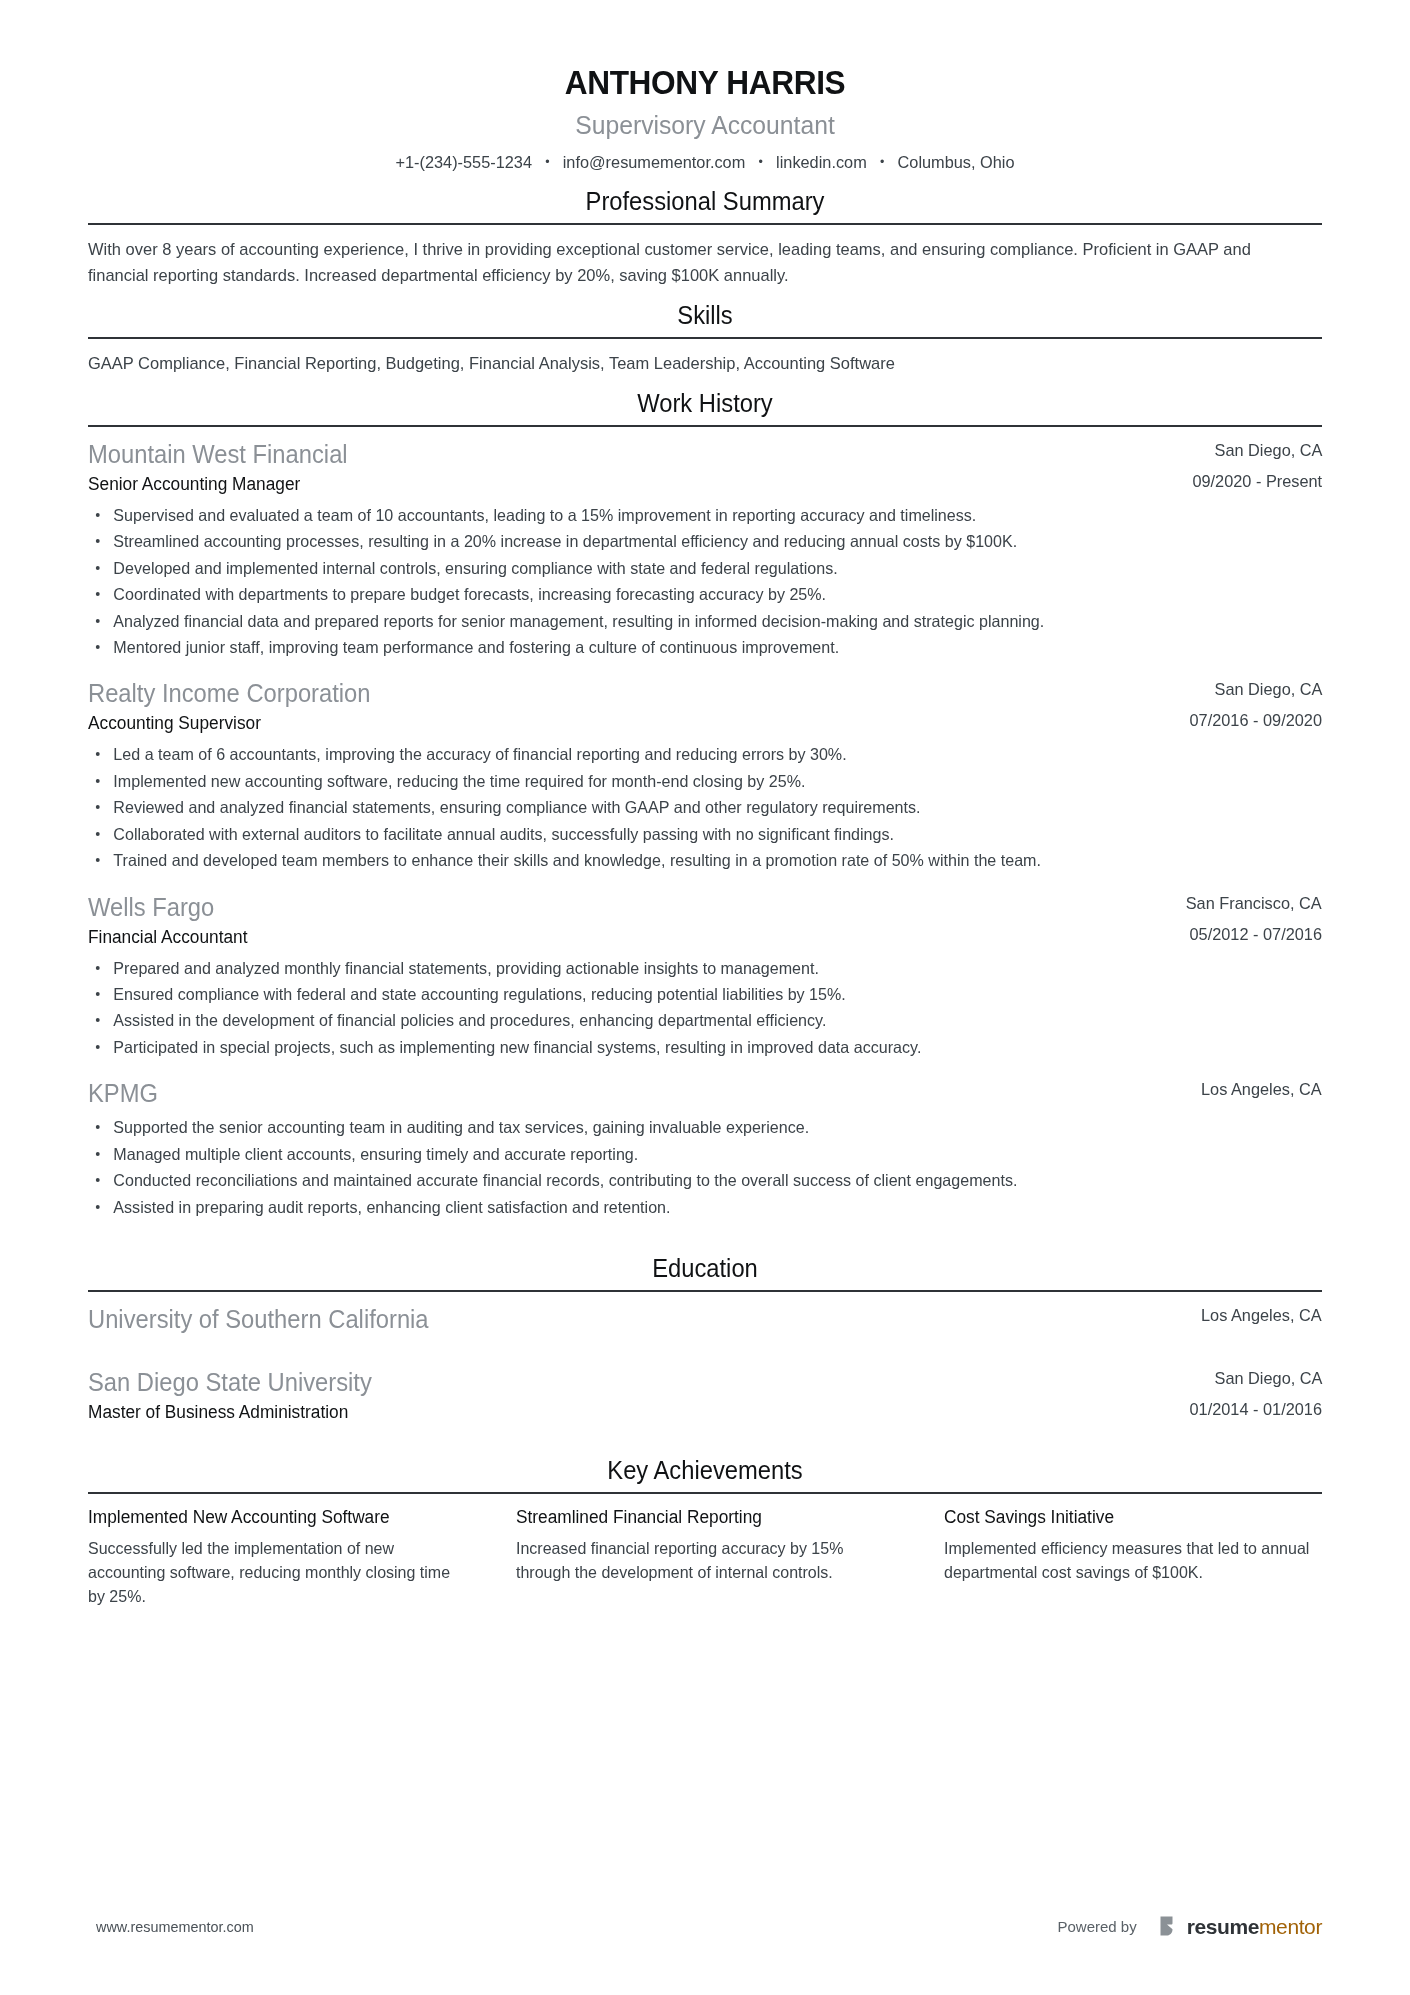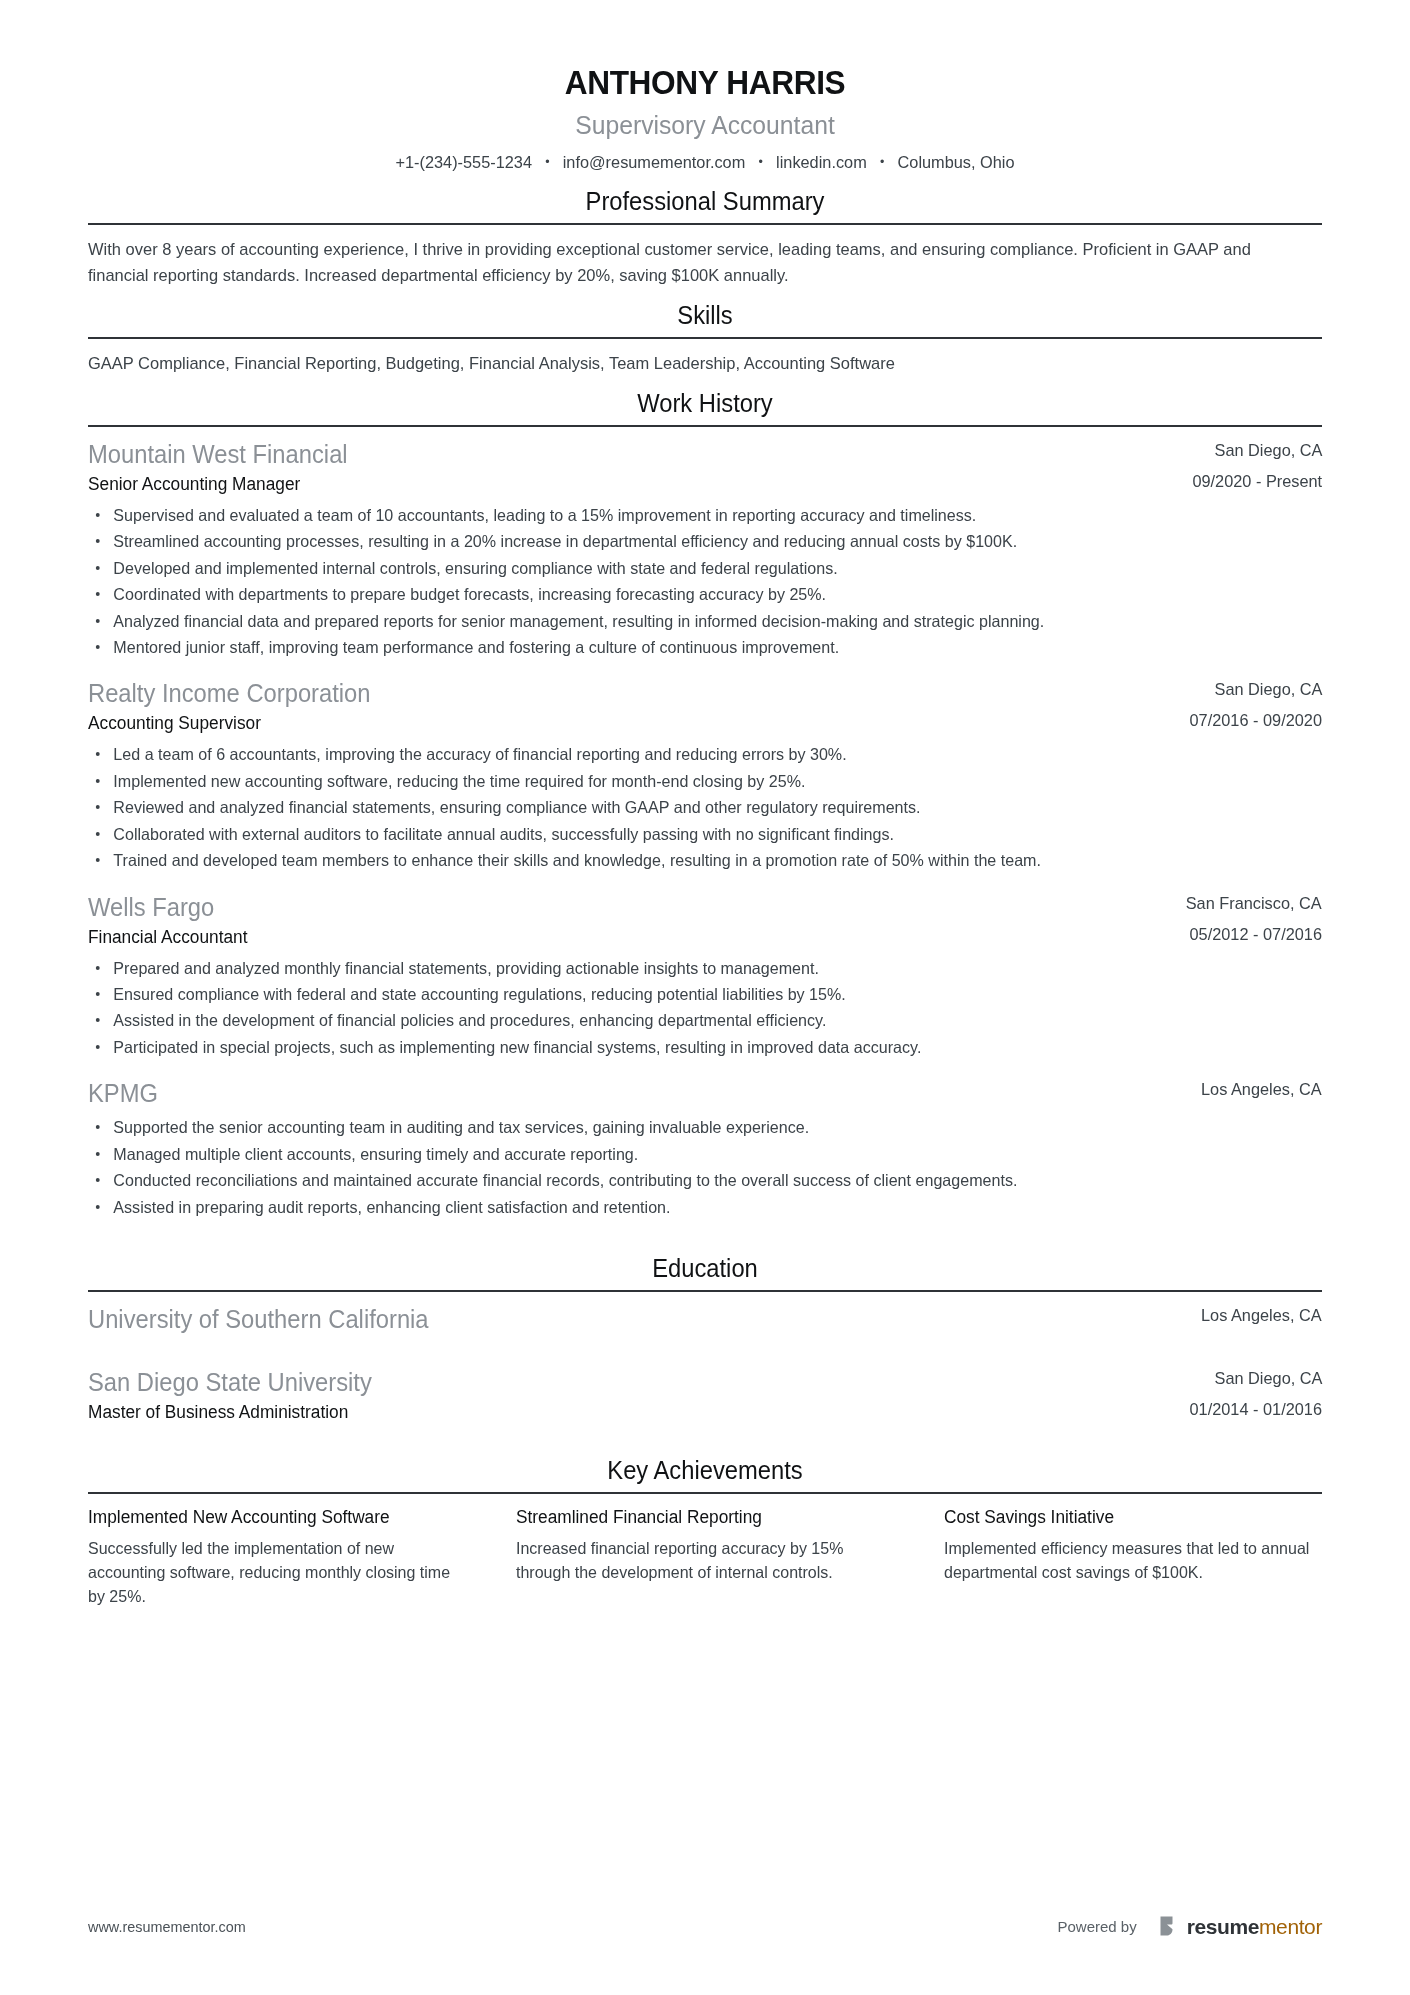--- a/index.html
+++ b/index.html
@@ -197,21 +197,21 @@
     line-height: 1.44;
     color: #3c4349;
     margin: 0;
     transform: scaleX(0.97);
     transform-origin: left center;
   }
 
   
   .footer {
     position: absolute;
-    left: 88px;
+    left: 96px;
     right: 88px;
     bottom: 58px;
     display: flex;
     justify-content: space-between;
     align-items: center;
   }
   .footer-url {
     font-size: 15px;
     color: #4a5157;
     transform: scaleX(0.96);

